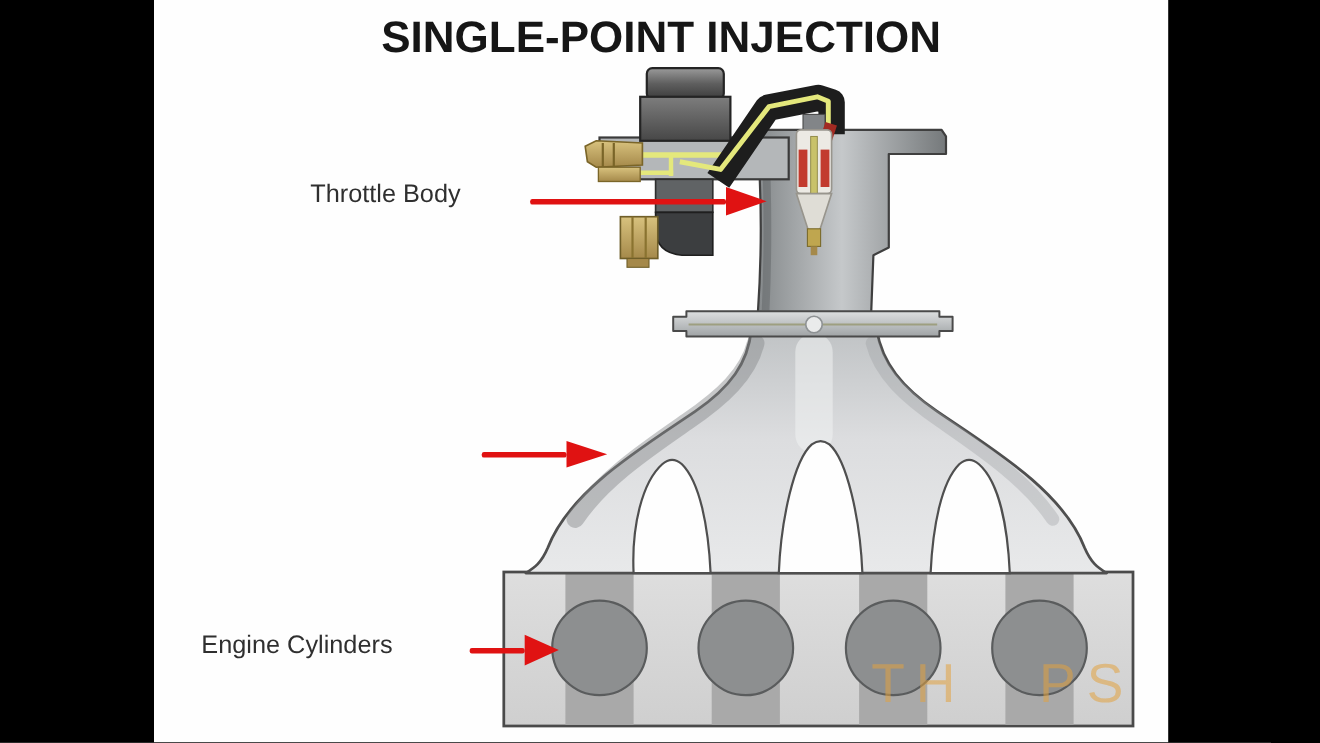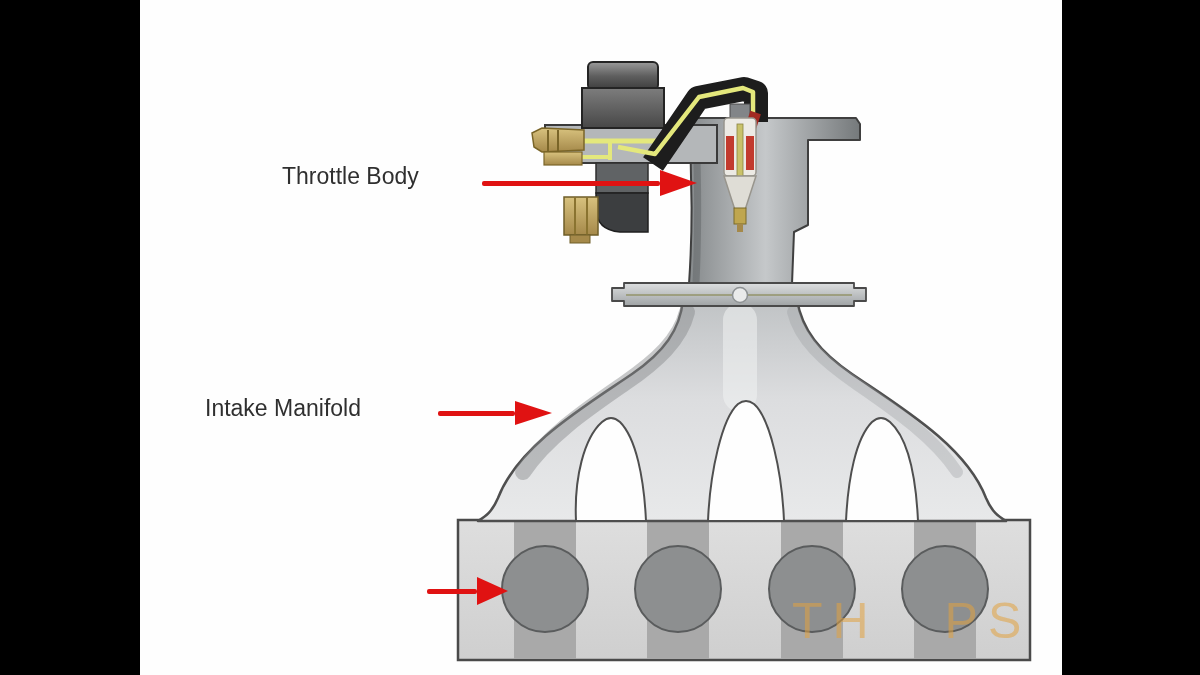--- a/index.html
+++ b/index.html
@@ -164,31 +164,32 @@
         <rect x="606" y="136" width="8" height="34" fill="#c23b2e"></rect>
         <rect x="597" y="124" width="6" height="80" fill="#c9c26a" stroke="#8a8440" stroke-width="0.8"></rect>
         <polygon points="584,176 616,176 605,210 595,210" fill="#dfddd6" stroke="#98958d" stroke-width="1.5"></polygon>
         <rect x="594" y="208" width="12" height="16" fill="#bfa64f" stroke="#7a6a2a" stroke-width="1"></rect>
         <rect x="597" y="224" width="6" height="8" fill="#a5894a"></rect>
       </g>
     </svg>
 
     <div class="watermark">TH PS</div>
 
+    <div class="title">SINGLE-POINT INJECTION</div>
   </div>
 
   <div class="label throttle">Throttle Body</div>
   <div class="arrow throttle">
     <div class="shaft"></div>
     <div class="head"></div>
   </div>
 
-  <div class="label intake">Intake Manifold</div>
   <div class="arrow intake">
     <div class="shaft"></div>
     <div class="head"></div>
   </div>
 
+  <div class="label engine">Engine Cylinders</div>
   <div class="arrow engine">
     <div class="shaft"></div>
     <div class="head"></div>
   </div>
 </div>
 
 </body></html>

